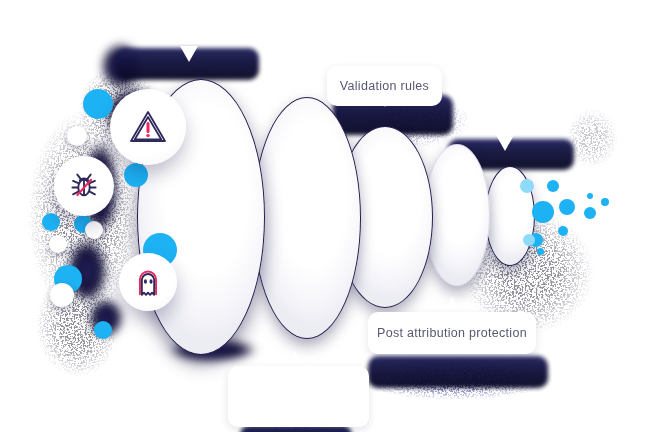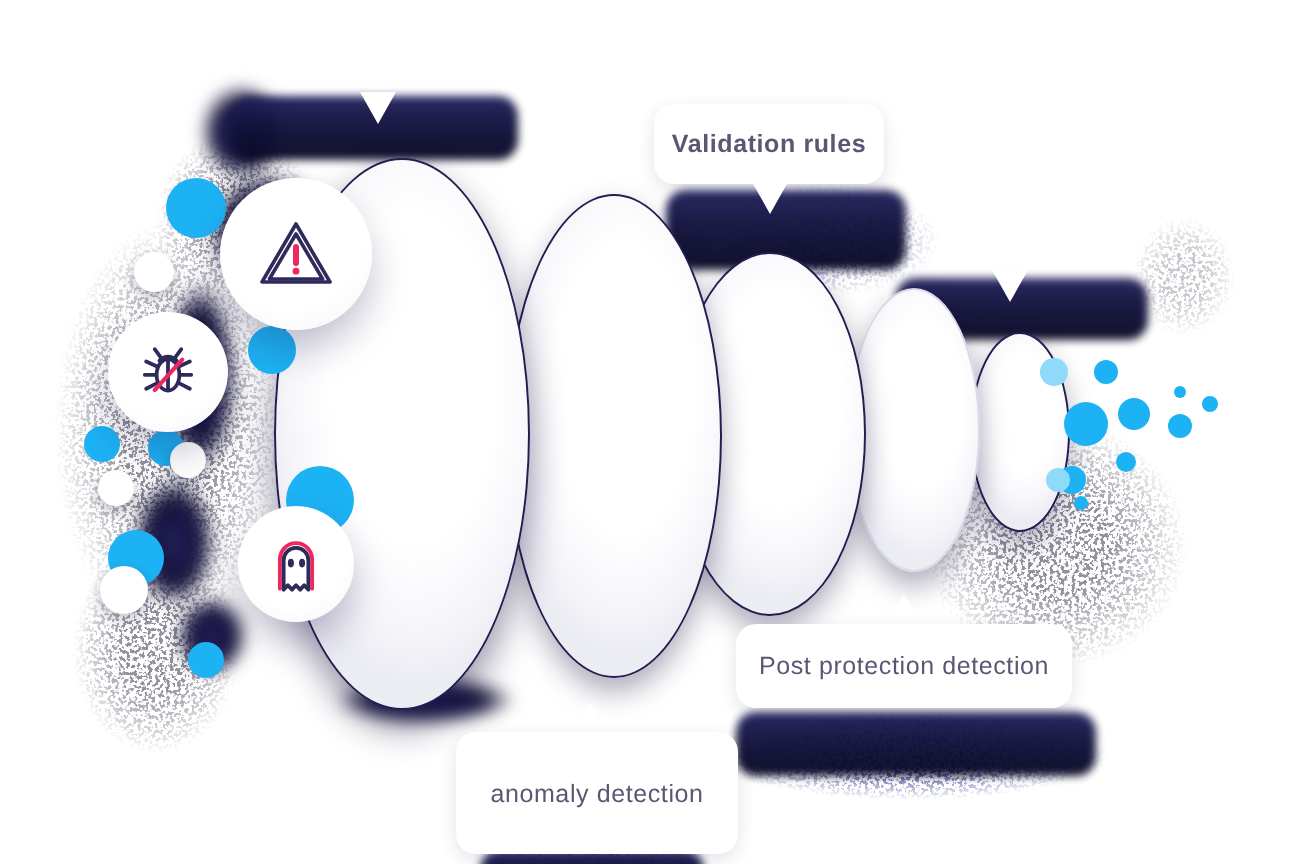--- a/index.html
+++ b/index.html
@@ -156,30 +156,29 @@
     <svg width="38" height="38" viewBox="0 0 40 40">
       <path d="M11.5 33 V17.5 a8.5 8.5 0 0 1 17 0 V33" fill="none" stroke="#f0265f" stroke-width="2" stroke-linecap="round"></path>
       <path d="M13.5 33.5 V18 a6.5 6.5 0 0 1 13 0 V33.5 l-2.2 -2.3 -2.1 2.3 -2.2 -2.3 -2.1 2.3 -2.2 -2.3 Z" fill="#ffffff" stroke="#2f2a5c" stroke-width="2" stroke-linejoin="round"></path>
       <ellipse cx="17.3" cy="19.5" rx="1.6" ry="2.3" fill="#2f2a5c"></ellipse>
       <ellipse cx="23.2" cy="19.5" rx="1.6" ry="2.3" fill="#2f2a5c"></ellipse>
     </svg>
   </div>
 
   <div class="ptr down" style="left:180px;top:46px;"></div>
 
-  <div class="tooltip" style="left:327px;top:52px;width:115px;height:40px;font-weight:bold;">
+  <div class="tooltip" style="left:327px;top:66px;width:115px;height:40px;">
     <span>Validation rules</span>
   </div>
   <div class="ptr down" style="left:376px;top:91px;"></div>
 
   <div class="ptr down" style="left:496px;top:135px;"></div>
 
   <div class="ptr up" style="left:443px;top:297px;"></div>
   <div class="tooltip" style="left:368px;top:312px;width:168px;height:42px;">
-    <span>Post protection detection</span>
+    <span>Post attribution protection</span>
   </div>
 
   <div class="ptr up" style="left:286px;top:351px;"></div>
   <div class="tooltip" style="left:228px;top:366px;width:141px;height:61px;">
-    <span>anomaly detection</span>
   </div>
 
 </div>
 
 </body></html>

